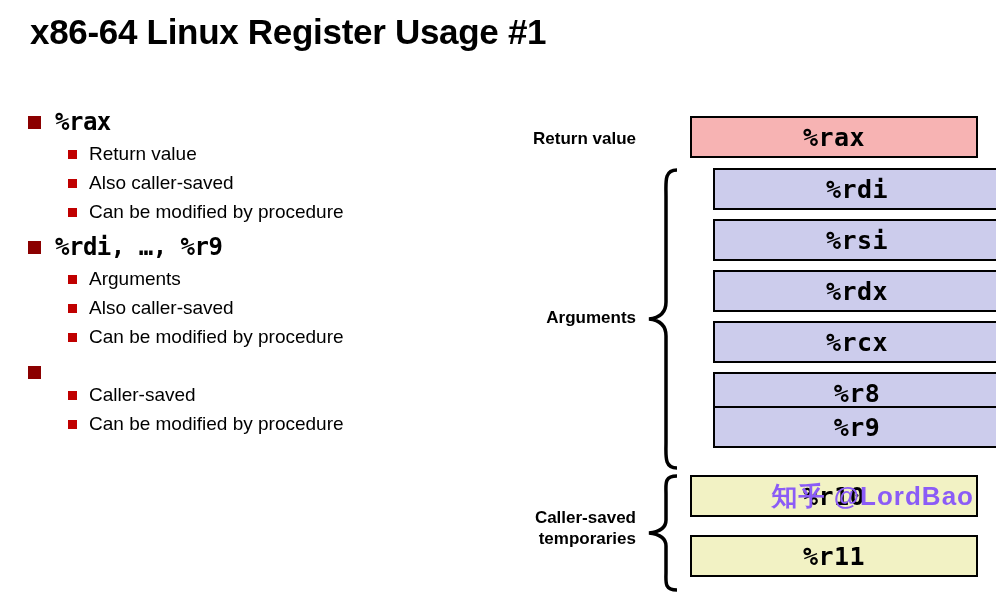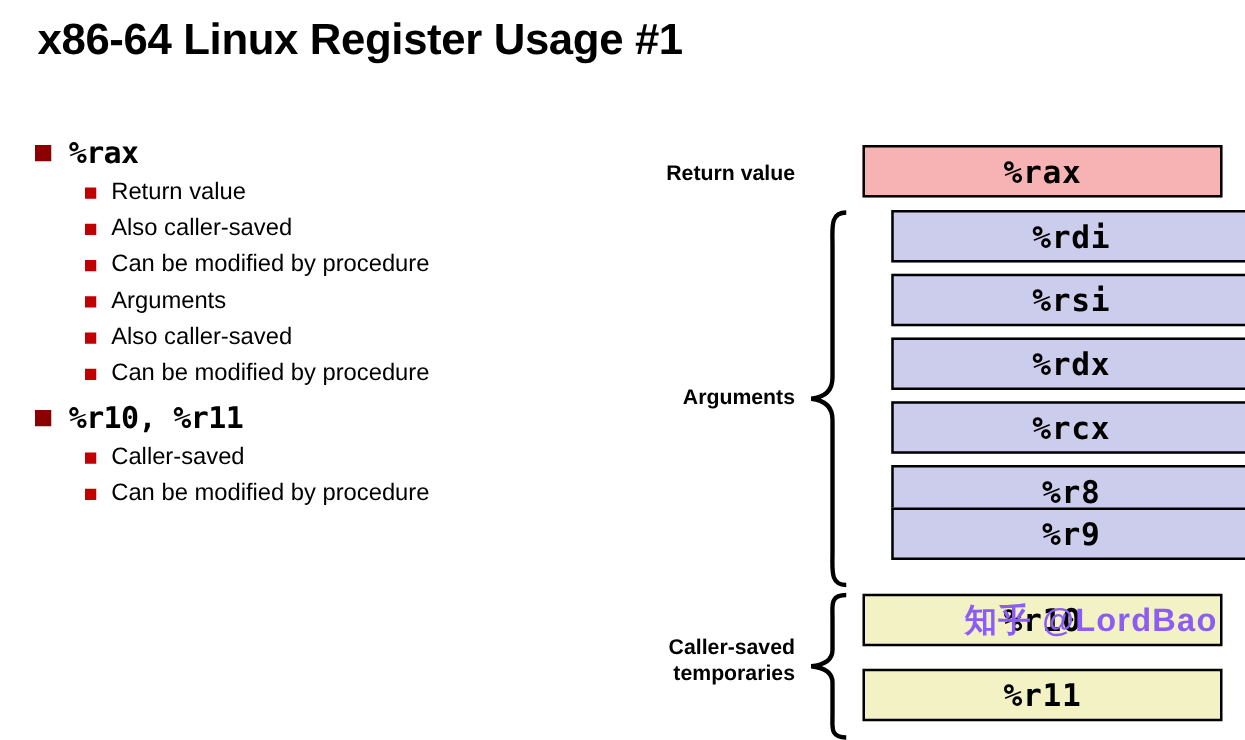--- a/index.html
+++ b/index.html
@@ -133,36 +133,39 @@
     </div>
     <div class="l2">
       <span class="sq"></span>
       <span class="txt">Also caller-saved</span>
     </div>
     <div class="l2">
       <span class="sq"></span>
       <span class="txt">Can be modified by procedure</span>
     </div>
 
+    <div class="l1">
+      <span class="sq"></span>
+      <span class="txt">%rdi, …, %r9</span>
+    </div>
     <div class="l2">
       <span class="sq"></span>
       <span class="txt">Arguments</span>
     </div>
     <div class="l2">
       <span class="sq"></span>
       <span class="txt">Also caller-saved</span>
     </div>
     <div class="l2">
       <span class="sq"></span>
       <span class="txt">Can be modified by procedure</span>
     </div>
 
     <div class="l1">
       <span class="sq"></span>
-      <span class="txt">%r10, %r11</span>
     </div>
     <div class="l2">
       <span class="sq"></span>
       <span class="txt">Caller-saved</span>
     </div>
     <div class="l2">
       <span class="sq"></span>
       <span class="txt">Can be modified by procedure</span>
     </div>
 

